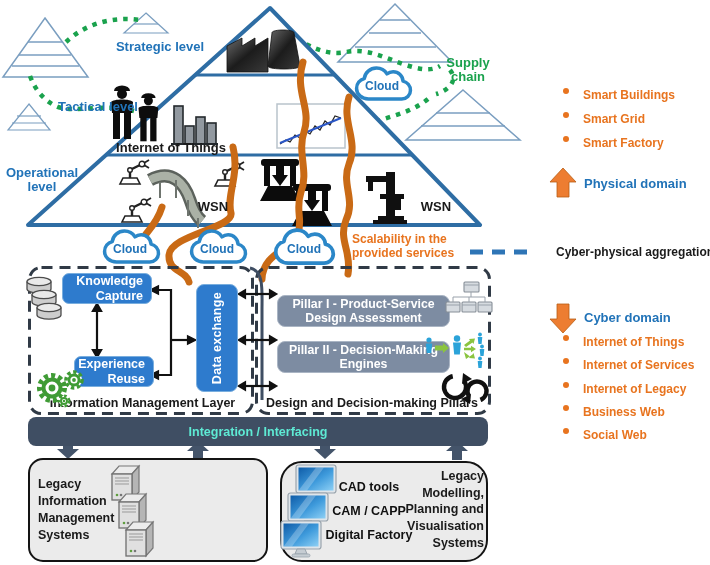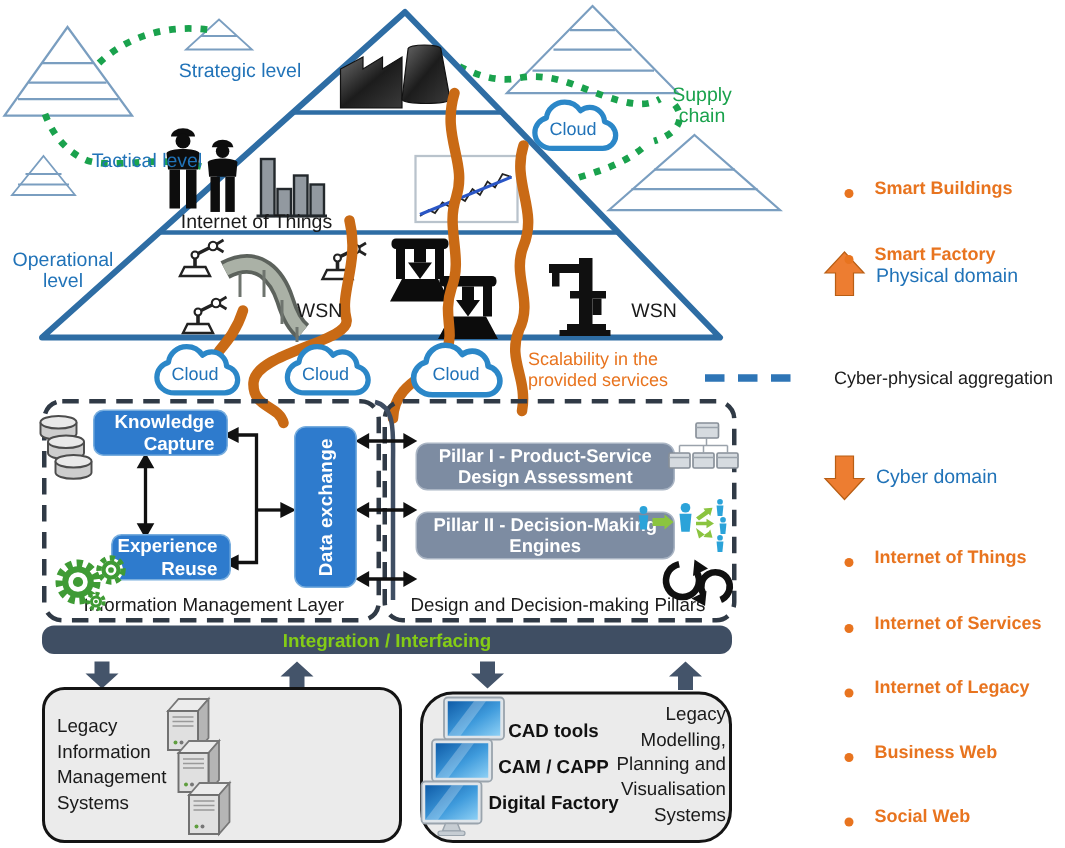--- a/index.html
+++ b/index.html
@@ -1,42 +1,42 @@
 <!DOCTYPE html>
 <html><head>
 <meta charset="utf-8">
 <style>
   html,body{margin:0;padding:0;background:#ffffff;}
   .stage{position:relative;width:710px;height:565px;background:#fff;
          font-family:"Liberation Sans",sans-serif;overflow:hidden;}
   svg.base,svg.overlay{position:absolute;left:0;top:0;}
   svg.overlay{pointer-events:none;}
-  .lbl{position:absolute;font-weight:normal;color:#1a1a1a;line-height:1.08;}
+  .lbl{position:absolute;font-weight:bold;color:#1a1a1a;line-height:1.08;}
   .c{text-align:center}.r{text-align:right}
   .f13{font-size:13px}.f12{font-size:12px}.f125{font-size:12.5px}
   .blue{color:#2173b8}.orange{color:#e8741f}.green{color:#1aa24d}
   .nw{white-space:nowrap}
   .bluebox{position:absolute;background:#2e7bcd;border:1px solid #79aede;border-radius:7px;
            color:#fff;font-weight:bold;font-size:12.5px;line-height:1.2;display:flex;
            align-items:center;justify-content:flex-end;text-align:right;
            padding-right:8px;box-sizing:border-box;}
   .debox{position:absolute;background:#2e7bcd;border:1px solid #79aede;border-radius:8px;
          display:flex;align-items:center;justify-content:center;box-sizing:border-box;}
   .devert{writing-mode:vertical-rl;transform:rotate(180deg);color:#fff;font-weight:bold;
           font-size:12.5px;letter-spacing:.3px;}
   .pillar{position:absolute;left:277px;width:173px;height:32px;background:#7d8ca2;
           border:1.5px solid #aab5c4;border-radius:8px;color:#fff;font-weight:bold;
           font-size:12.3px;line-height:1.18;display:flex;align-items:center;
           justify-content:center;text-align:center;box-sizing:border-box;margin-top:16px;}
-  .bar{position:absolute;left:28px;top:417px;width:460px;height:19px;background:#3f4e63;
-       border-radius:8px;color:#84cc16;font-weight:bold;font-size:12.5px;display:flex;
+  .bar{position:absolute;left:28px;top:417px;width:460px;height:29px;background:#3f4e63;
+       border-radius:8px;color:#5eead4;font-weight:bold;font-size:12.5px;display:flex;
        align-items:center;justify-content:center;}
   .bigbox{position:absolute;background:#ebebeb;border:2.5px solid #141414;box-sizing:border-box;}
   .blist{position:absolute;}
-  .bitem{display:flex;align-items:flex-end;font-weight:bold;font-size:12px;color:#e8741f;margin-top:20px;}
+  .bitem{display:flex;align-items:flex-start;font-weight:bold;font-size:12px;color:#e8741f;}
   .dot{width:6px;height:6px;border-radius:50%;background:#e8741f;margin:0 14px 0 7px;flex:none;}
   .syslist{position:absolute;font-weight:bold;font-size:12.5px;color:#111;}
   .sysitem{height:23.5px;display:flex;align-items:center;white-space:nowrap;}
   .cadlist .sysitem{justify-content:center;}
 </style>
 </head>
 <body>
 
 <div class="stage">
 
@@ -234,20 +234,24 @@
 
 <div class="lbl orange f12" style="left:352px;top:233px;width:112px;line-height:1.15">Scalability in the provided services</div>
 
 <div class="blist" style="left:556px;top:88px">
   <div class="bitem" style="height:24px">
         <span class="dot"></span>
         <span>Smart Buildings</span>
       </div>
   <div class="bitem" style="height:24px">
         <span class="dot"></span>
+        <span>Smart Grid</span>
+      </div>
+  <div class="bitem" style="height:24px">
+        <span class="dot"></span>
         <span>Smart Factory</span>
       </div>
 </div>
 <div class="lbl blue f13 nw" style="left:584px;top:177px">Physical domain</div>
 <div class="lbl f12 nw" style="left:556px;top:246px">Cyber-physical aggregation</div>
 <div class="lbl blue f13 nw" style="left:584px;top:311px">Cyber domain</div>
 <div class="blist" style="left:556px;top:335px">
   <div class="bitem" style="height:23.3px">
         <span class="dot"></span>
         <span>Internet of Things</span>

